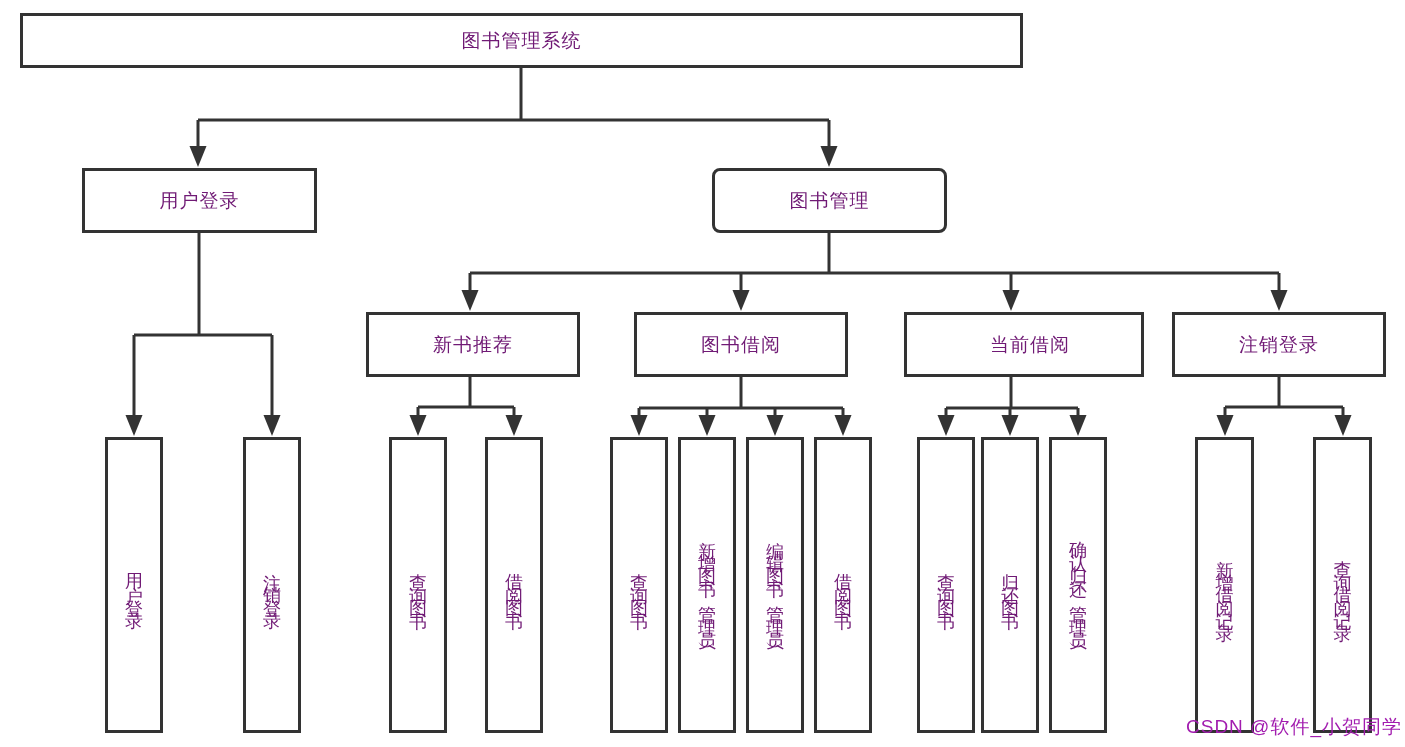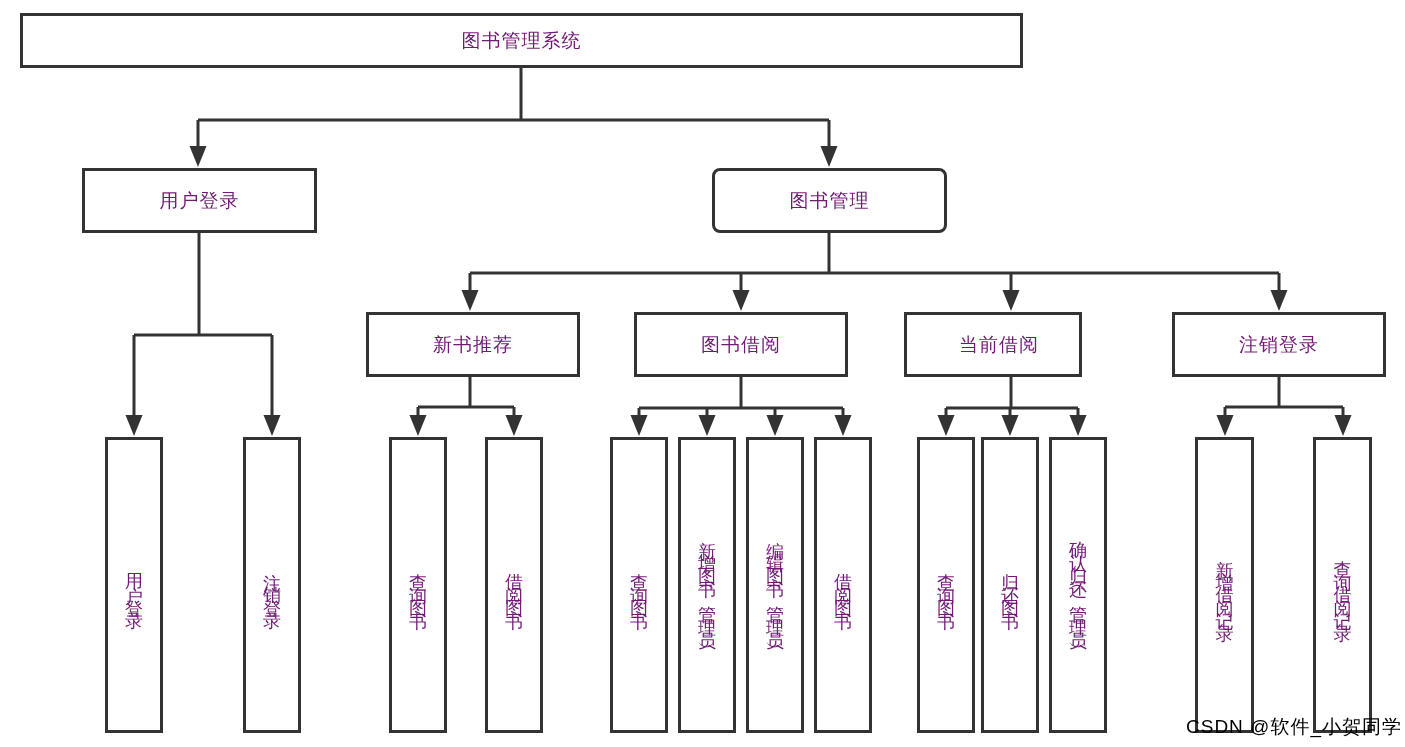--- a/index.html
+++ b/index.html
@@ -55,21 +55,21 @@
     text-orientation: mixed;
     letter-spacing: 13px;
     line-height: 1;
     white-space: nowrap;
   }
   .watermark {
     position: absolute;
     left: 1186px;
     top: 714px;
     font-size: 19px;
-    color: #000000;
+    color: #a21caf;
     letter-spacing: 1px;
     white-space: nowrap;
     z-index: 3;
   }
 </style>
 </head>
 <body>
 
 <div class="canvas">
 
@@ -149,21 +149,21 @@
     </g>
   </svg>
 
   <div class="node h" style="left:20px; top:13px; width:1003px; height:55px;">图书管理系统</div>
 
   <div class="node h" style="left:82px; top:168px; width:235px; height:65px;">用户登录</div>
   <div class="node h" style="left:712px; top:168px; width:235px; height:65px;border-radius:8px;">图书管理</div>
 
   <div class="node h" style="left:366px; top:312px; width:214px; height:65px;">新书推荐</div>
   <div class="node h" style="left:634px; top:312px; width:214px; height:65px;">图书借阅</div>
-  <div class="node h" style="left:904px; top:312px; width:178px; height:65px;padding-left:12px;">当前借阅</div>
+  <div class="node h" style="left:904px; top:312px; width:240px; height:65px;padding-left:12px;">当前借阅</div>
   <div class="node h" style="left:1172px; top:312px; width:214px; height:65px;">注销登录</div>
 
   <div class="node v" style="left:105px; top:437px; width:58px; height:296px;">
     <span class="vlabel">用户登录</span>
   </div>
   <div class="node v" style="left:243px; top:437px; width:58px; height:296px;">
     <span class="vlabel">注销登录</span>
   </div>
 
   <div class="node v" style="left:389px; top:437px; width:58px; height:296px;">

